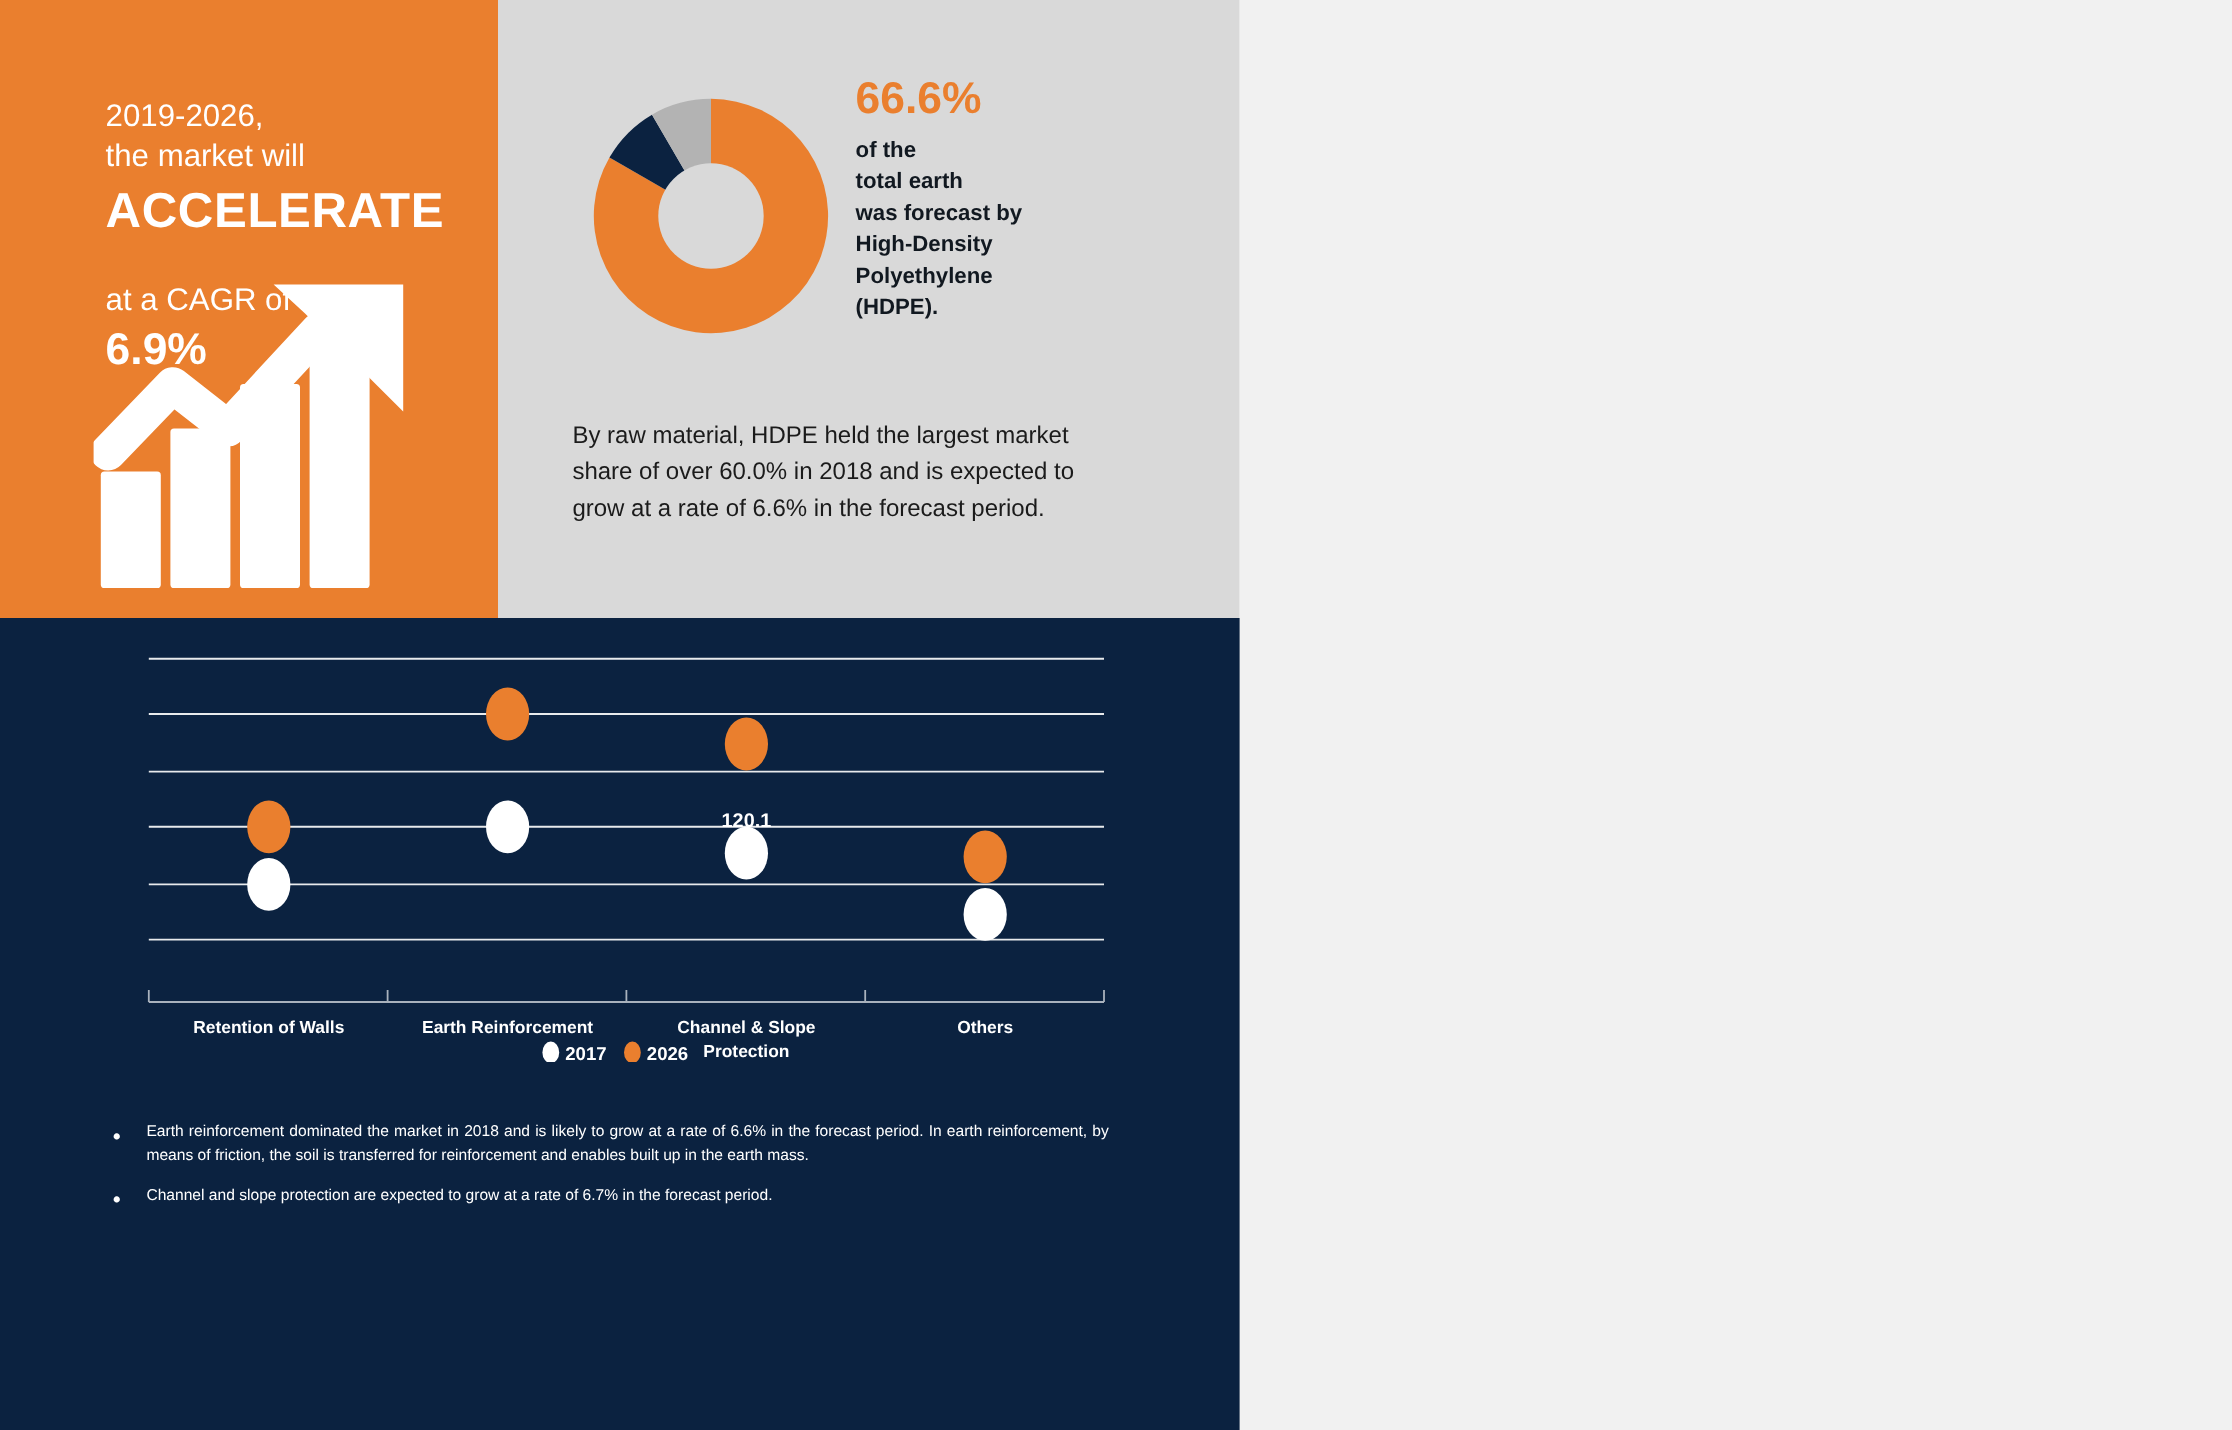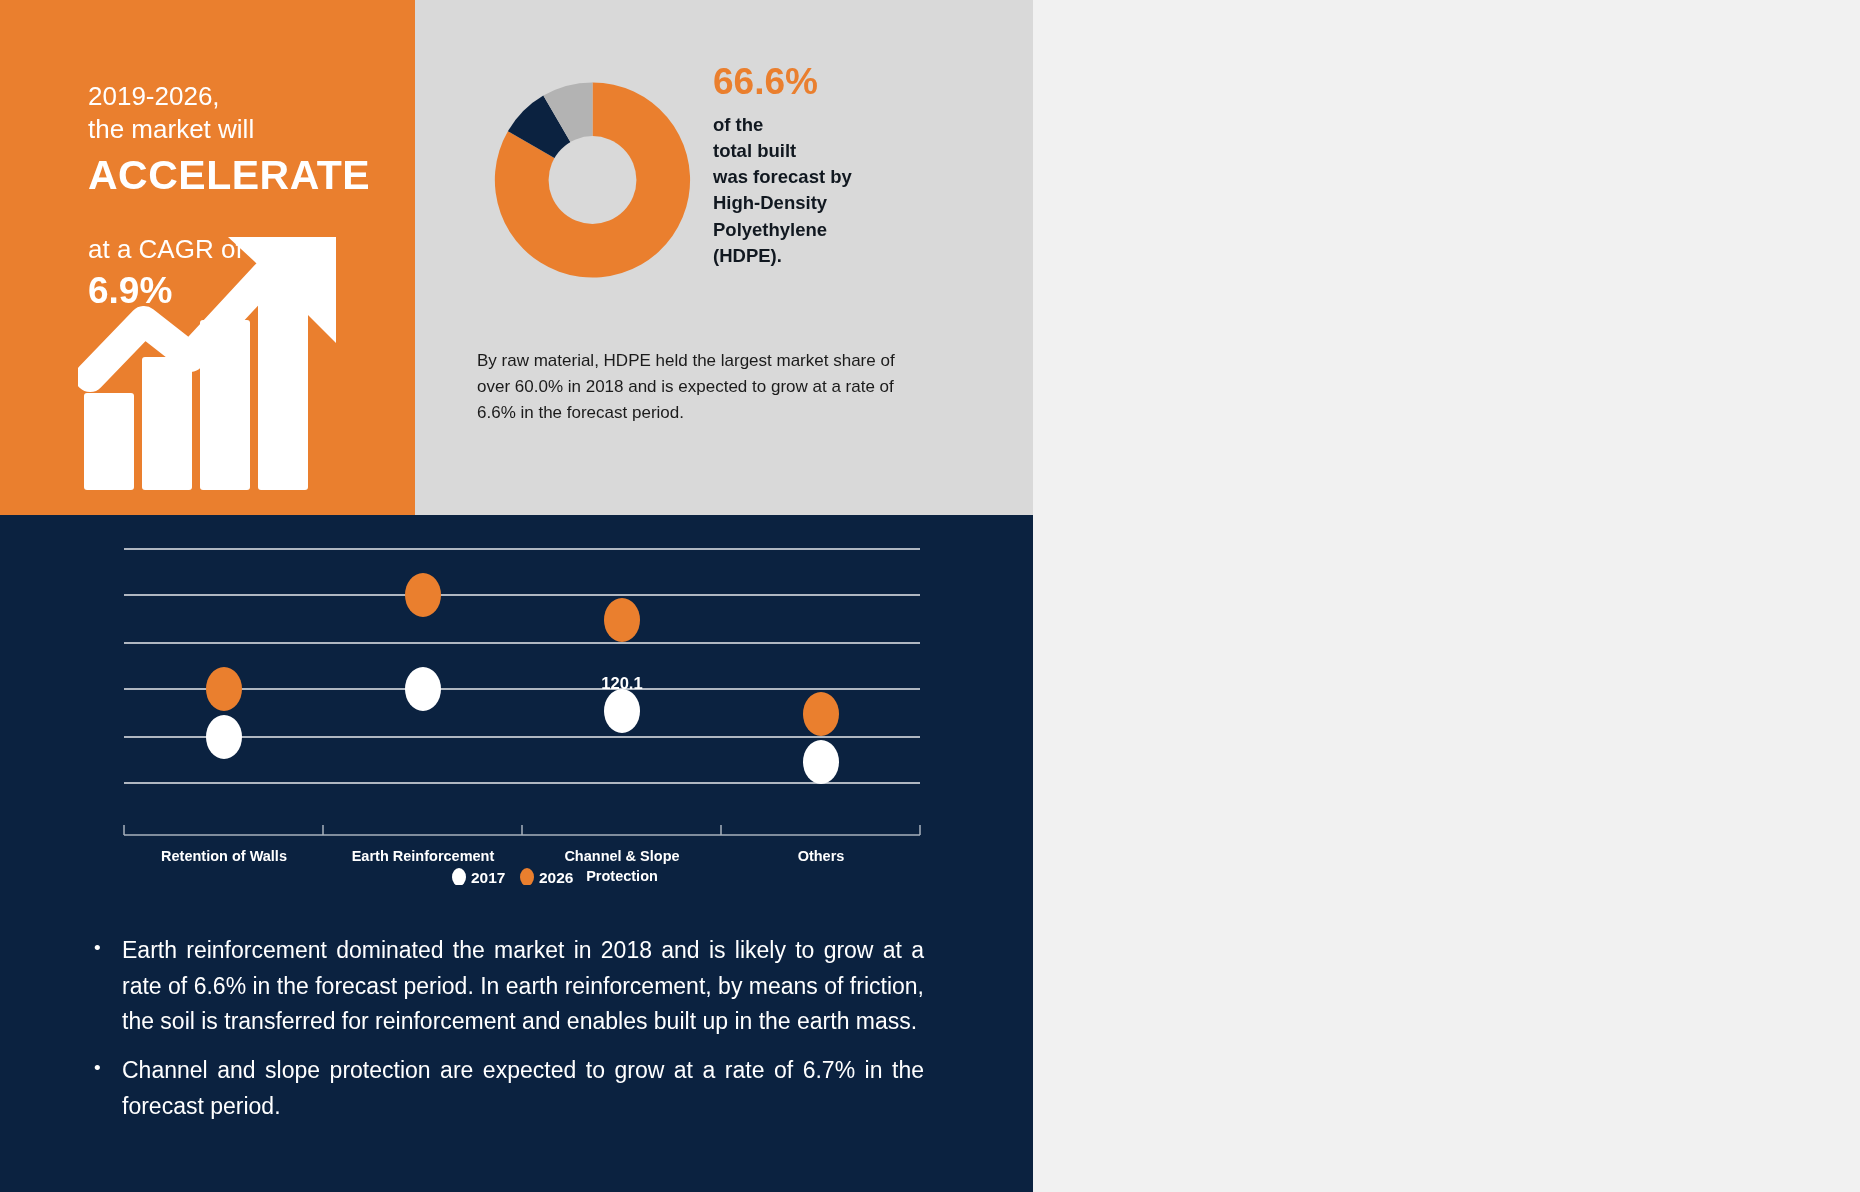--- a/index.html
+++ b/index.html
@@ -47,28 +47,28 @@
   }
   .donut-pct {
     font-size: 37px; font-weight: 700; color: #ea7f2e; line-height: 1.1;
     margin-bottom: 9px;
   }
   .donut-sub {
     font-size: 18.5px; font-weight: 700; color: #111820; line-height: 1.42;
   }
   .donut-para {
     position: absolute; left: 62px; top: 348px; width: 420px;
-    font-size: 17px; color: #1b1b1b; line-height: 1.52;
+    font-size: 20px; color: #1b1b1b; line-height: 1.52;
   }
 
   
   .dot-plot { position: absolute; left: 0; top: 0; width: 1033px; height: 370px; }
   .dot-bullets {
     position: absolute; left: 94px; top: 418px; width: 830px;
-    color: #ffffff; font-size: 23px; line-height: 1.55;
+    color: #ffffff; font-size: 13px; line-height: 1.55;
   }
   .dot-bullets li { margin-bottom: 13px; text-align: justify; padding-left: 6px; }
   .dot-bullets ul { list-style: none; }
   .dot-bullets li::before {
     content: "\2022"; position: absolute; left: 0px; color: #ffffff; font-size: 19px;
   }
   .dot-bullets li { position: relative; padding-left: 28px; }
   .dp-cat { font-size: 14.5px; font-weight: 700; fill: #ffffff; }
   .dp-leg { font-size: 15.5px; font-weight: 700; fill: #ffffff; }
   .dp-val { font-size: 16.5px; font-weight: 700; fill: #ffffff; }
@@ -114,21 +114,21 @@
         <path d="M 105 105 L 54.63 18.47
                  A 100 100 0 0 1 105 5 Z" fill="#b3b3b3"></path>
 
         <circle cx="105" cy="105" r="45" fill="#d9d9d9"></circle>
       </svg>
     </div>
     <div class="donut-callout">
       <div class="donut-pct">66.6%</div>
       <div class="donut-sub">
         <div>of the</div>
-        <div>total built</div>
+        <div>total earth</div>
         <div>was forecast  by</div>
         <div>High-Density</div>
         <div>Polyethylene</div>
         <div>(HDPE).</div>
       </div>
     </div>
     <div class="donut-para">By raw material, HDPE held the largest market share of over 60.0% in 2018 and is expected to grow at a rate of 6.6% in the forecast period.</div>
   </div>
 
   <div class="q-dot">

